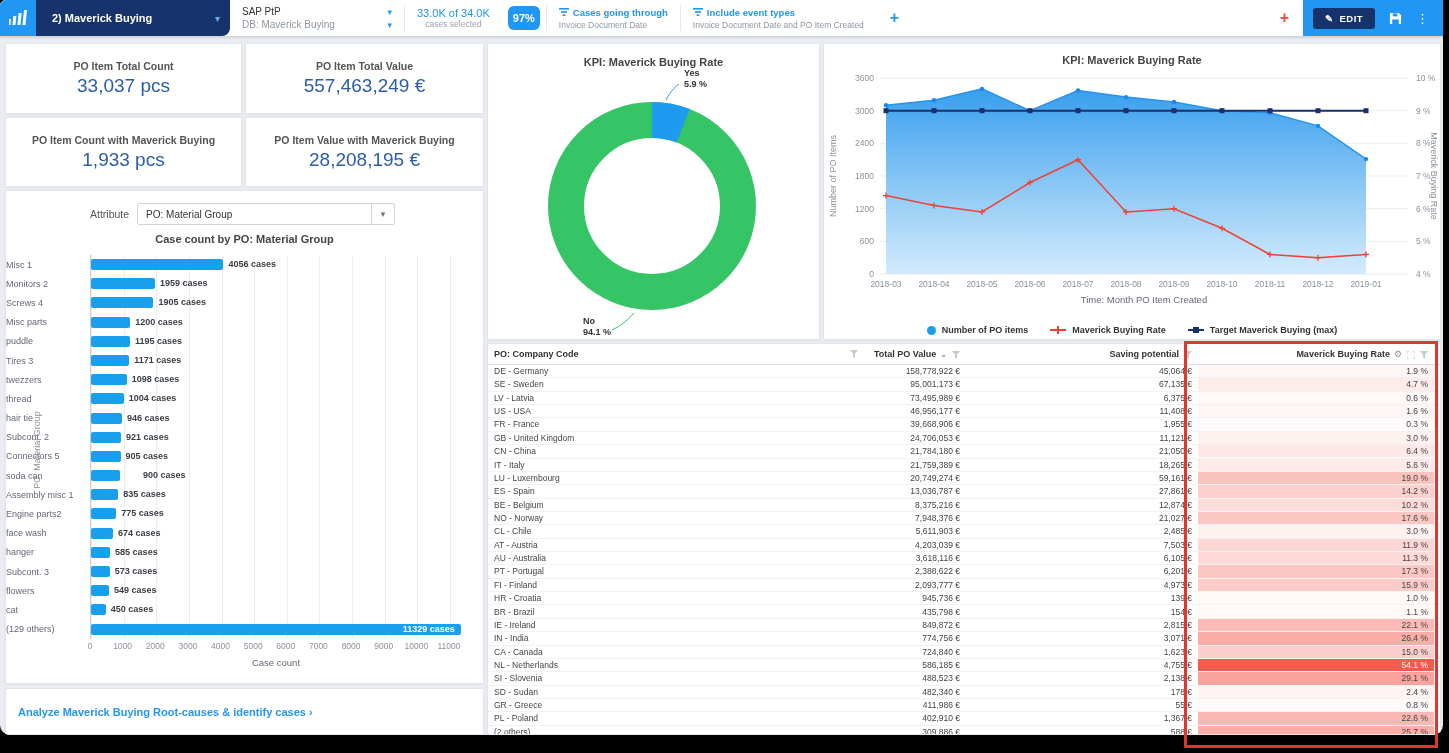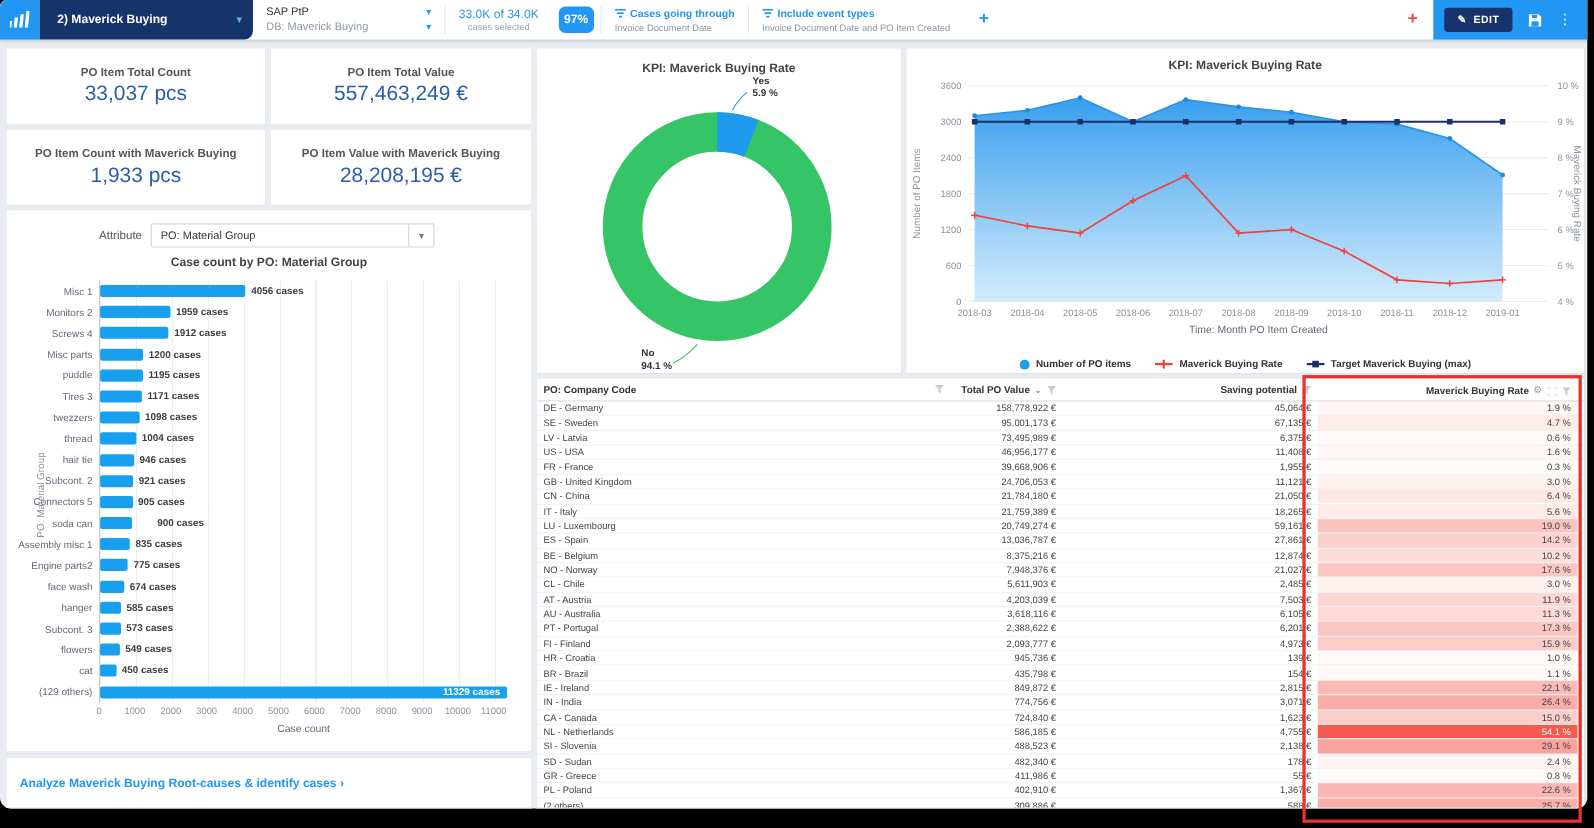--- a/index.html
+++ b/index.html
@@ -39,21 +39,21 @@
   .p-title{font-size:11px;color:#444;text-align:center;font-weight:bold;}
   
   .attr-row{display:flex;align-items:center;margin:12px 0 4px 84px;}
   .attr-label{font-size:10.5px;color:#555;margin-right:8px;}
   .select{width:248px;height:20px;border:1px solid #cfd6dd;border-radius:2px;display:flex;align-items:center;
     font-size:10px;color:#333;padding-left:8px;background:#fff;cursor:pointer;}
   .select .sel-caret{margin-left:auto;border-left:1px solid #cfd6dd;height:100%;width:22px;display:flex;
     align-items:center;justify-content:center;color:#6b7682;font-size:9px;}
   #bar-area{position:relative;margin-top:10px;}
   .brow{display:flex;align-items:center;height:19.2px;}
-  .blabel{width:78px;text-align:right;font-size:9px;color:#667;padding-right:6px;flex:0 0 auto;}
+  .blabel{width:78px;text-align:left;font-size:9px;color:#667;padding-right:6px;flex:0 0 auto;}
   .btrack{position:relative;width:372px;height:19.2px;flex:0 0 auto;border-left:1px solid #c9ced4;
     background-image:repeating-linear-gradient(to right,rgba(120,130,140,.14) 0 1px,transparent 1px 32.63px);}
   .bar{position:absolute;left:0;top:4px;height:11px;background:#18a0ee;border-radius:2px;}
   .bval{position:absolute;top:4px;font-size:9px;font-weight:bold;color:#3a3f45;white-space:nowrap;line-height:11px;}
   .bval-in{position:absolute;right:6px;top:0;color:#fff;font-size:9px;font-weight:bold;line-height:11px;}
   .bticks{position:relative;height:12px;margin-left:84px;width:380px;}
   .btick{position:absolute;width:40px;text-align:center;font-size:8.5px;color:#8a929b;top:2px;}
   .xaxis-title{font-size:9.5px;color:#667;text-align:center;width:372px;margin:6px 0 0 84px;}
   .ylab{position:absolute;left:-24px;top:46%;transform:rotate(-90deg);font-size:9px;color:#8a929b;width:110px;text-align:center;}
   .link-panel{display:flex;align-items:center;padding-left:12px;}
@@ -206,21 +206,21 @@
         </div>
         <span class="bval" style="left:68.9px">1959 cases</span>
       </div>
           </div>
           <div class="brow">
       <div class="blabel">Screws 4</div>
       <div class="btrack">
         <div class="bar" style="width:62.4px">
           
         </div>
-        <span class="bval" style="left:67.4px">1912 cases</span>
+        <span class="bval" style="left:67.4px">1905 cases</span>
       </div>
           </div>
           <div class="brow">
       <div class="blabel">Misc parts</div>
       <div class="btrack">
         <div class="bar" style="width:39.2px">
           
         </div>
         <span class="bval" style="left:44.2px">1200 cases</span>
       </div>

